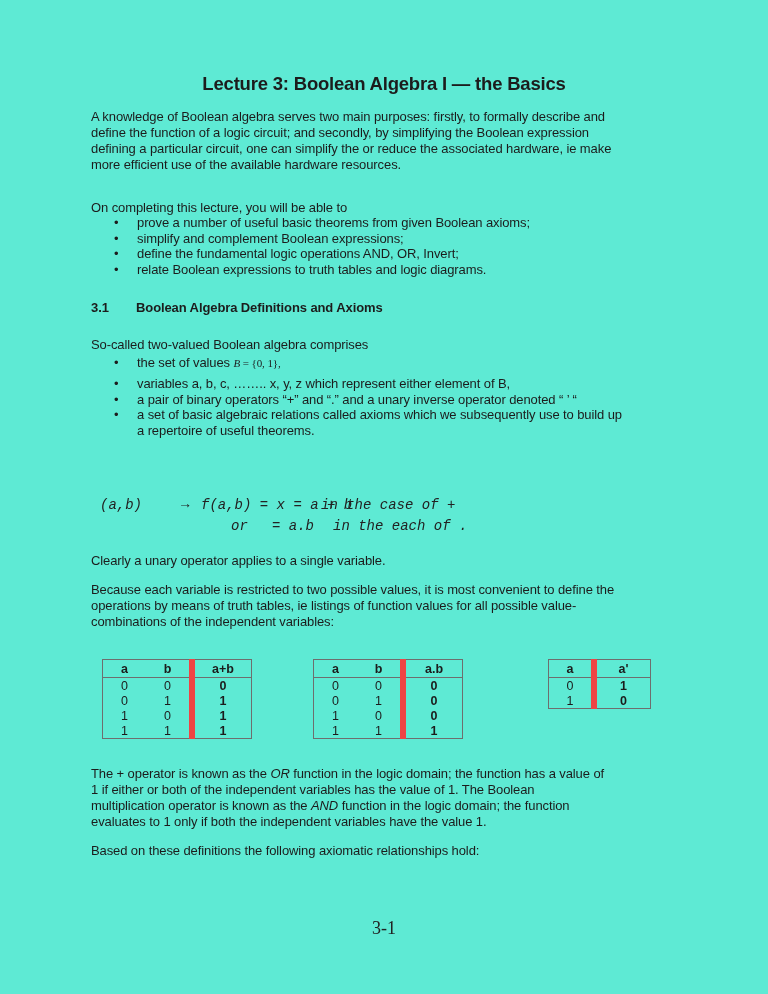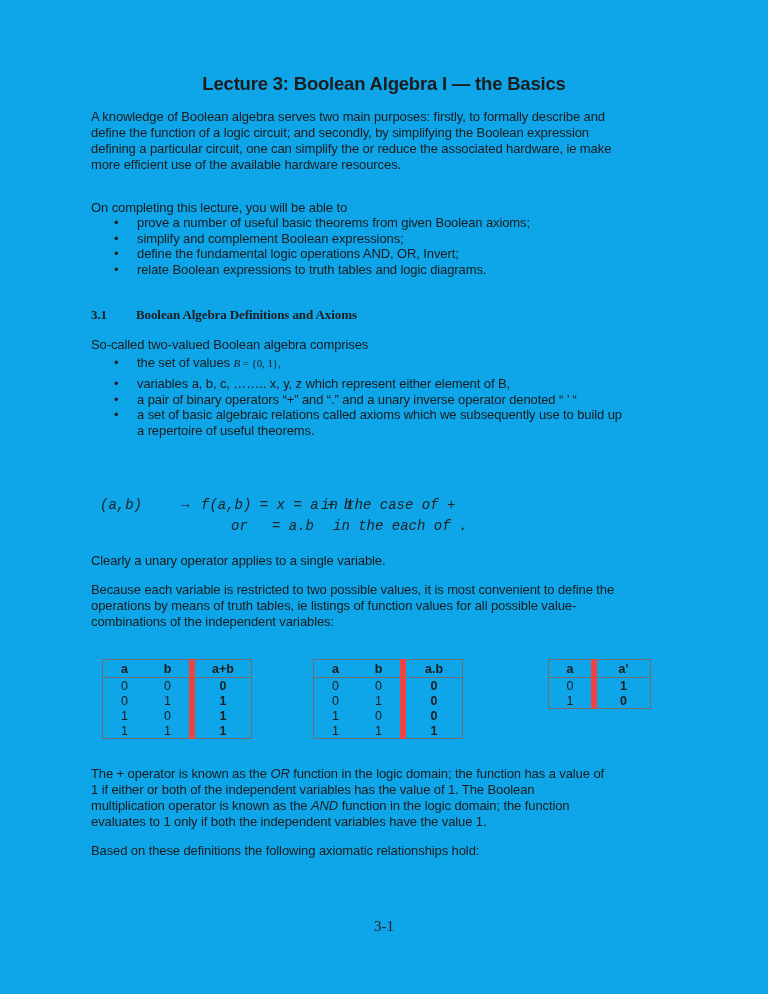--- a/index.html
+++ b/index.html
@@ -1,19 +1,19 @@
 <!DOCTYPE html>
 <html><head>
 <meta charset="utf-8">
 <style>
   html,body{margin:0;padding:0;background:#ffffff;}
   .page{
     position:relative;
     width:768px;height:994px;
-    background:#0ea5e9;
+    background:#5eead4;
     font-family:"Liberation Sans",sans-serif;
     color:#1c1c1c;
     overflow:hidden;
   }
   .abs{position:absolute;}
   .doc-title{
     left:91px;top:73px;width:586px;
     text-align:center;
     font-size:18.5px;font-weight:bold;
     letter-spacing:-0.2px;
@@ -36,21 +36,21 @@
     padding-left:46px;
     line-height:15.5px;
     white-space:pre-line;
   }
   ul.blist li::before{
     content:"\2022";
     position:absolute;left:23px;top:0;
     line-height:inherit;
   }
   .lo-list{left:91px;top:215px;width:620px;}
-  .sec-head{left:91px;top:307px;width:600px;font-family:Liberation Serif, serif;}
+  .sec-head{left:91px;top:300px;width:600px;}
   .sec-num{display:inline-block;width:45px;}
   .sec-intro{left:91px;top:337px;width:600px;}
   .def-list{left:91px;top:353px;width:630px;}
   .def-list li.mathline{line-height:19px;margin-bottom:3px;}
   .math-serif{
     font-family:"Liberation Serif",serif;
     font-size:11px;
     margin-top:48px;
   }
   .math-serif .var{font-style:italic;}
@@ -89,21 +89,21 @@
   .t1 .outcol,.t2 .outcol{width:56px;}
   .t3 .c-a{width:42px;}
   .t3 .outcol{width:53px;}
   .orand-para{left:91px;top:766px;width:600px;}
   .orand-para i{font-style:italic;}
   .axioms-lead{left:91px;top:843px;width:600px;}
   .page-number{
     left:0;top:918px;width:768px;
     text-align:center;
     font-family:"Liberation Serif",serif;
-    font-size:15px;color:#222;
+    font-size:18px;color:#222;
   }
 </style>
 </head>
 <body>
 
 <div class="page">
 
   <div class="abs doc-title">Lecture 3: Boolean Algebra I — the Basics</div>
 
   <div class="abs body-text para1">A knowledge of Boolean algebra serves two main purposes: firstly, to formally describe and

